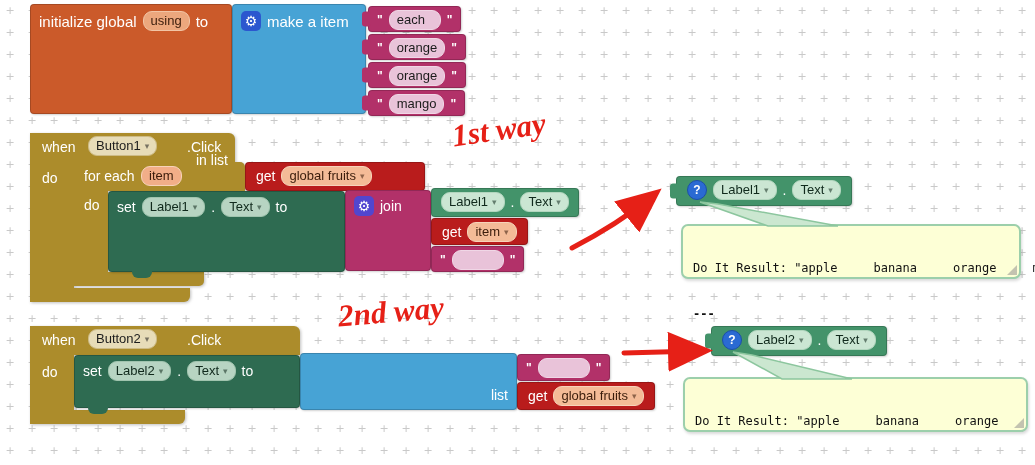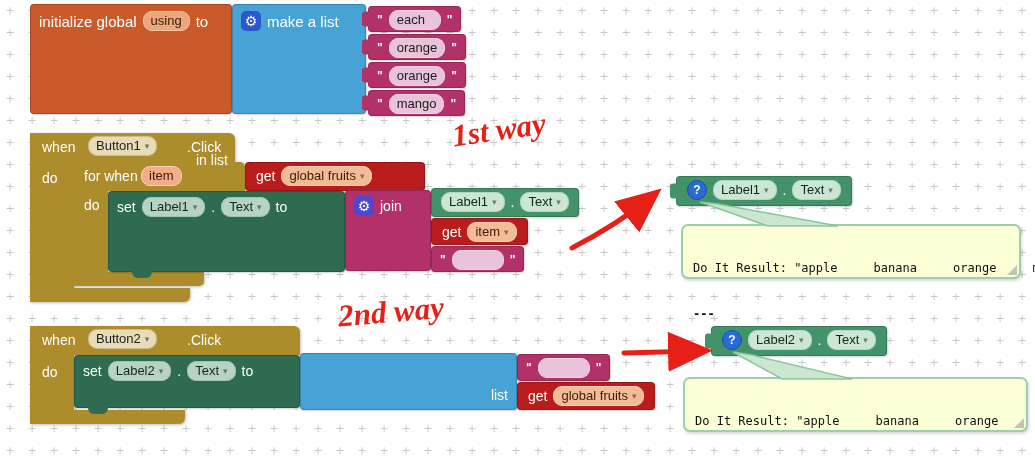--- a/index.html
+++ b/index.html
@@ -1053,21 +1053,21 @@
       <span class="chip chip-orange" style="background:#eca77d;border-color:#f2c5a5;">
         <span>using</span>
       </span>
       <span style="font-size:15px;">to</span>
     </div>
   </div>
 
   <div class="blk blue" style="left:232px;top:4px;width:134px;height:110px;">
     <div class="row" style="padding-top:6px;">
       <span class="gear gear-blue">⚙</span>
-      <span style="font-size:15px;">make a list</span>
+      <span style="font-size:15px;">make a item</span>
     </div>
   </div>
 
   <div class="blk magenta" style="left:368px;top:6px;height:26px;">
     <span class="tab magenta"></span>
     <div class="row" style="padding:3px 8px;">
       <span class="quote">"</span>
       <span class="chip chip-pink">
         <span>each</span>
         </span>
@@ -1118,21 +1118,21 @@
   <div class="glabel" style="left:42px;top:139px;">when</div>
   <div style="position:absolute;left:88px;top:136px;">
     <span class="chip chip-gold">
         <span>Button1</span>
       <span class="caret">▾</span>
       </span>
   </div>
   <div class="glabel" style="left:187px;top:139px;">.Click</div>
   <div class="glabel" style="left:42px;top:170px;">do</div>
 
-  <div class="glabel" style="left:84px;top:168px;">for when</div>
+  <div class="glabel" style="left:84px;top:168px;">for each</div>
   <div style="position:absolute;left:141px;top:166px;">
     <span class="chip chip-orange" style="background:#f2ae88;">
         <span>item</span>
       </span>
   </div>
   <div class="glabel" style="left:196px;top:152px;text-align:center;">in list</div>
   <div class="glabel" style="left:84px;top:197px;">do</div>
 
   <div class="blk orange-get" style="left:245px;top:162px;width:180px;height:29px;">
     <div class="row" style="padding:3px 10px;">

